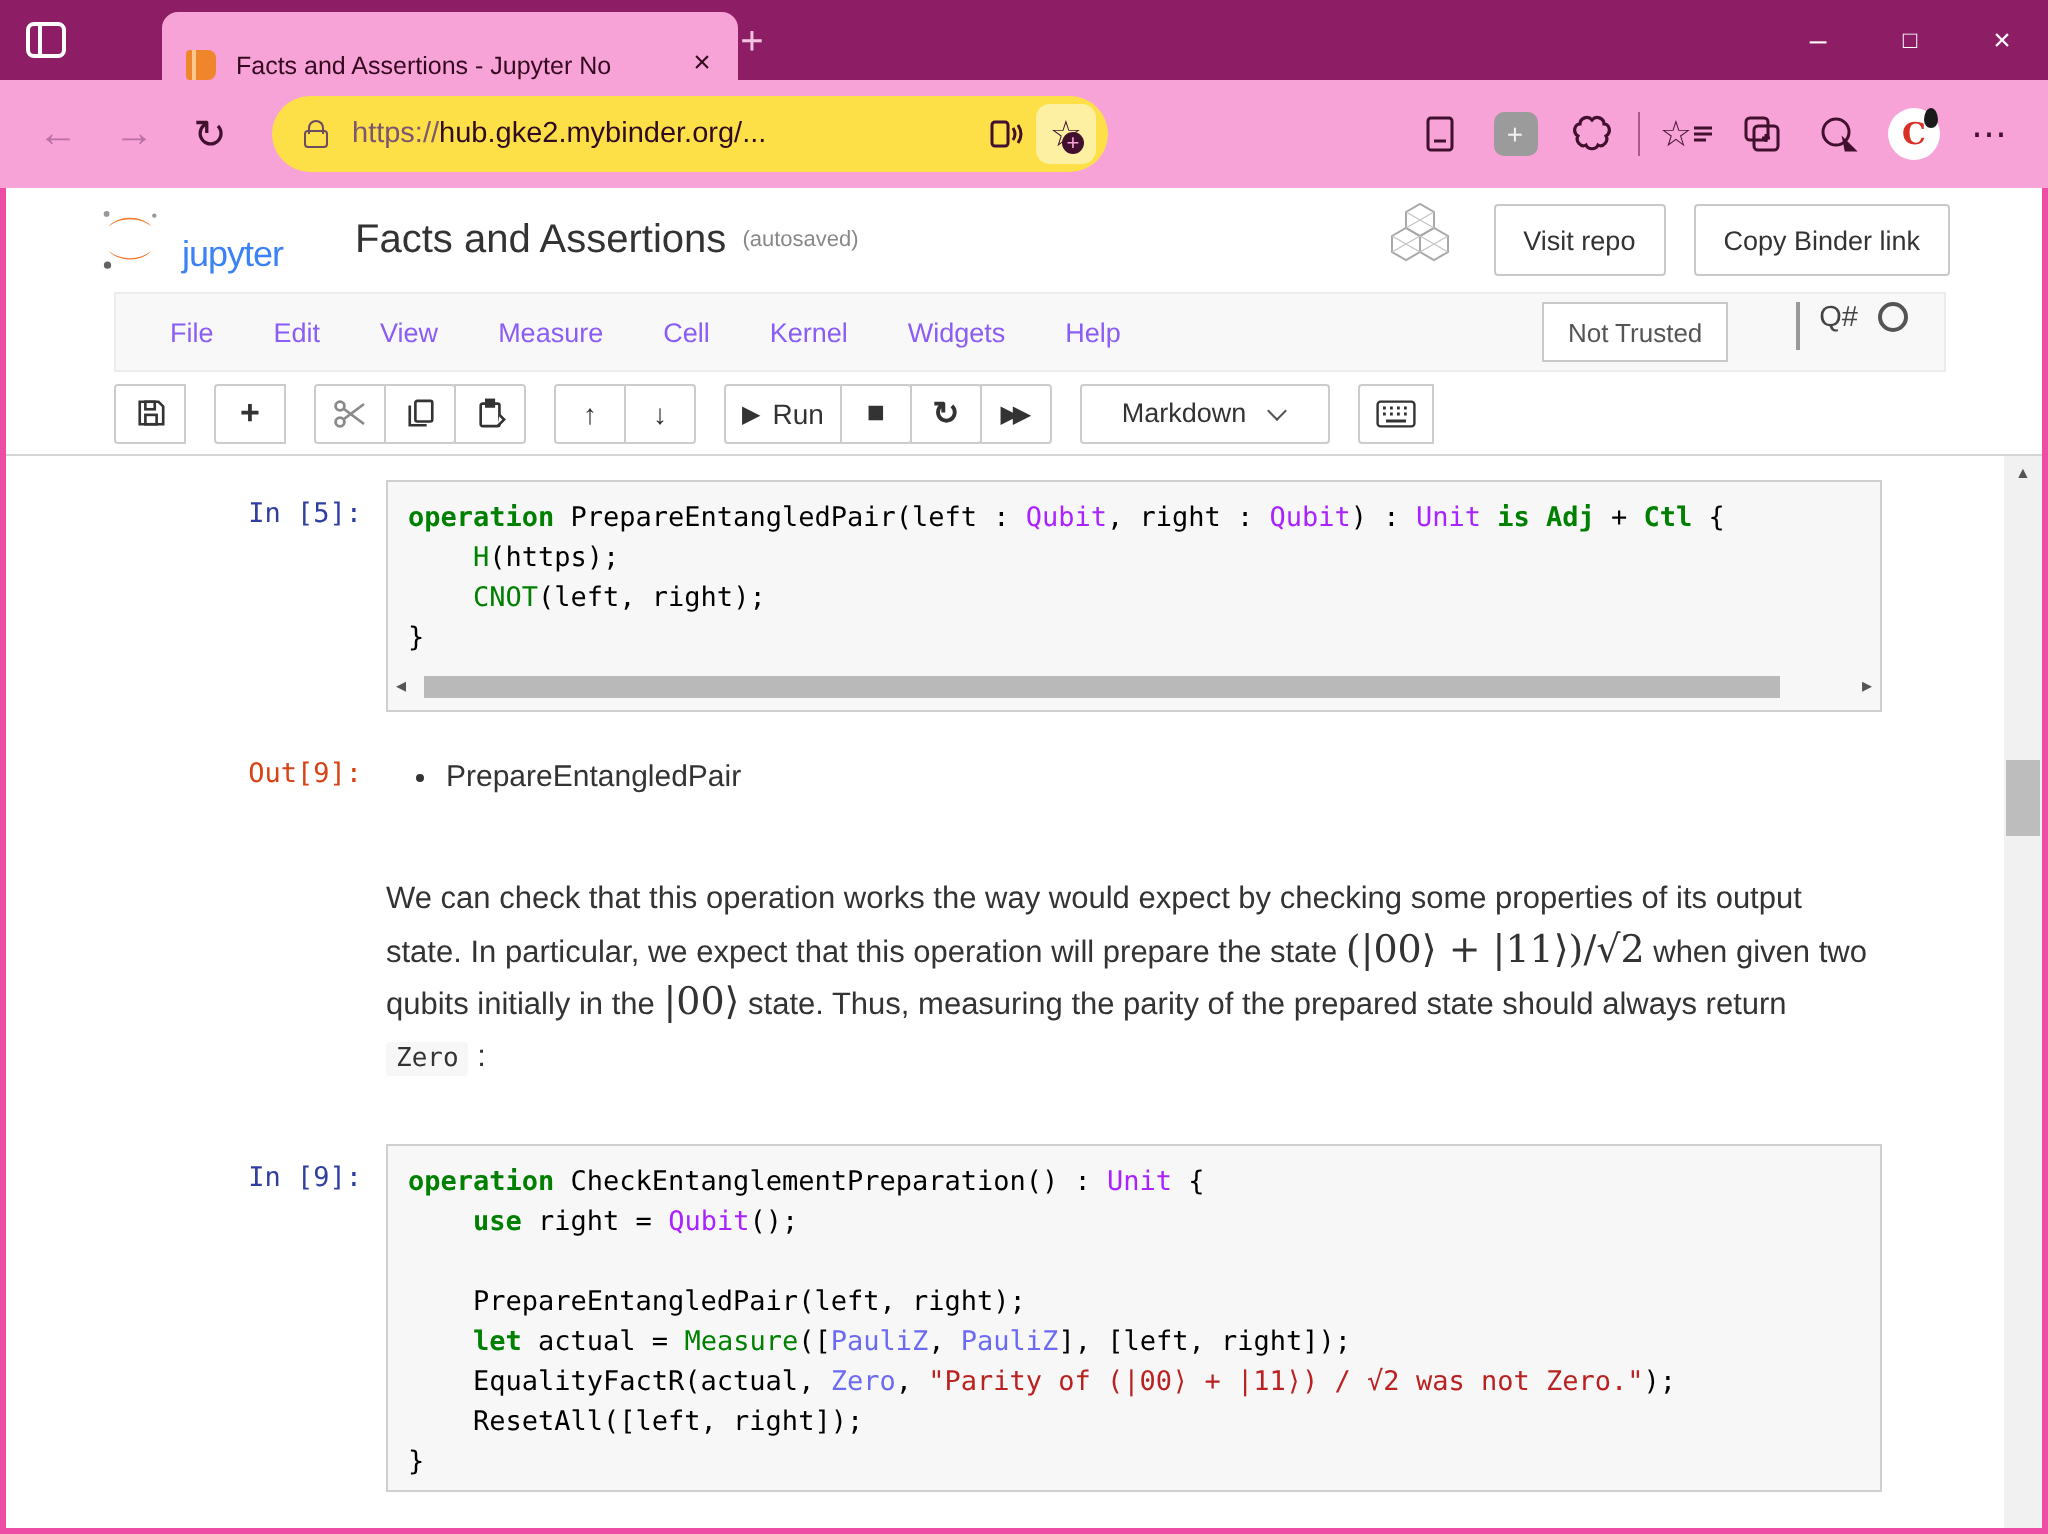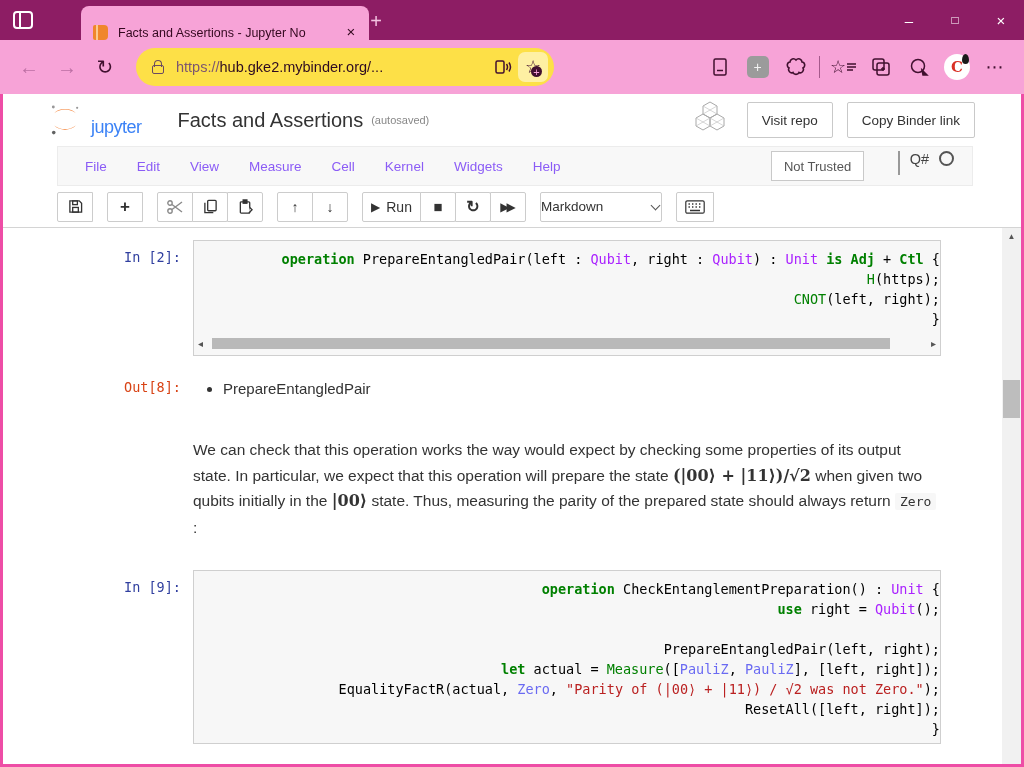--- a/index.html
+++ b/index.html
@@ -80,58 +80,58 @@
   .jp-toolbar { height:42px; display:flex; align-items:center; gap:14px; padding-left:54px;
     border-bottom:1px solid #d4d4d4; flex:0 0 auto; }
   .tgroup { display:flex; }
   .tbtn { height:30px; min-width:36px; background:#fff; border:1px solid #ccc; border-radius:2px;
     color:#333; font-size:14px; display:flex; align-items:center; justify-content:center; padding:0 8px; }
   .tgroup .tbtn + .tbtn { margin-left:-1px; border-radius:0 2px 2px 0; }
   .tgroup .tbtn:first-child { border-radius:2px 0 0 2px; }
   .run-label { margin-left:6px; font-size:14px; color:#333; }
   .ff { letter-spacing:-3px; font-size:12px; padding-right:3px; }
   .celltype { height:30px; min-width:122px; background:#fff; border:1px solid #ccc; border-radius:2px;
-    display:flex; align-items:center; padding:0 0; font-size:13.5px; color:#333; justify-content:space-between; }
+    display:flex; align-items:center; padding:0 20px; font-size:13.5px; color:#333; justify-content:space-between; }
   .chev { width:7px; height:7px; border-right:1.8px solid #555; border-bottom:1.8px solid #555;
     transform:rotate(45deg); margin:-3px 2px 0 12px; }
 
   
   .content { flex:1; position:relative; overflow:hidden; background:#fff; }
   .vscroll { position:absolute; right:0; top:0; bottom:0; width:19px; background:#f1f1f1; }
   .vscroll .arrow { position:absolute; top:4px; left:0; right:0; text-align:center; font-size:8px; color:#555; }
   .vthumb { position:absolute; left:1px; right:1px; top:152px; height:38px; background:#bdbdbd; }
 
   .nb { margin-left:92px; width:846px; padding-top:12px; }
   .row { display:flex; }
   .prompt { flex:0 0 98px; text-align:right; padding-right:12px; padding-top:9px;
     font-family:"DejaVu Sans Mono", monospace; font-size:13.5px; white-space:nowrap; }
   .prompt.in { color:#303f9f; }
   .prompt.out { color:#d84315; }
-  .input-area { flex:1; border:1px solid #cfcfcf; background:#f7f7f7; padding:8px 0 4px 10px; overflow:hidden;text-align:right; }
+  .input-area { flex:1; border:1px solid #cfcfcf; background:#f7f7f7; padding:8px 0 4px 10px; overflow:hidden; }
   .code-line { font-family:"DejaVu Sans Mono", monospace; font-size:13.5px; line-height:20px;
     white-space:pre; min-height:20px; }
   .tok-k { color:#008000; font-weight:bold; }
   .tok-f { color:#008000; }
   .tok-t { color:#aa22ff; }
   .tok-v { color:#6a6af2; }
   .tok-s { color:#ba2121; }
   .tok-p { color:#000; }
   .hscroll { height:14px; margin-top:8px; margin-left:-10px; position:relative; }
   .hthumb { position:absolute; left:18px; right:50px; top:1px; height:11px; background:#b9b9b9; }
   .harrow { position:absolute; top:0; font-size:10px; color:#555; line-height:13px; }
   .harrow.l { left:4px; } .harrow.r { right:4px; }
 
   .out-row { margin-top:14px; }
   .out-content { flex:1; padding-top:9px; }
   .out-content ul { list-style:disc; margin-left:30px; font-size:15px; color:#333; }
   .out-content li { line-height:20px; }
 
   .md { margin-top:36px; }
   .md-body { flex:1; font-size:15.5px; color:#333; line-height:25.5px; max-width:745px; padding-top:2px; }
-  .tok-m { font-family:"DejaVu Serif", serif; font-size:16px;font-weight:bold; }
+  .tok-m { font-family:"DejaVu Serif", serif; font-size:19px; }
   .tok-c { font-family:"DejaVu Sans Mono", monospace; font-size:13px; background:#f7f7f7;
     padding:1px 5px; border-radius:2px; color:#333; }
   .tok-x { }
 
   .cell9 { margin-top:30px; }
 </style>
 </head>
 <body>
 
 <div class="titlebar">
@@ -338,36 +338,36 @@
 
   <div class="content">
     <div class="vscroll">
       <div class="arrow">▲</div>
       <div class="vthumb"></div>
     </div>
 
     <div class="nb">
 
       <div class="row">
-        <div class="prompt in">In [2]:</div>
+        <div class="prompt in">In [5]:</div>
         <div class="input-area">
           <div class="code-line"><span class="tok-k">operation</span><span class="tok-p"> PrepareEntangledPair(left : </span><span class="tok-t">Qubit</span><span class="tok-p">, right : </span><span class="tok-t">Qubit</span><span class="tok-p">) : </span><span class="tok-t">Unit</span><span class="tok-p"> </span><span class="tok-k">is</span><span class="tok-p"> </span><span class="tok-k">Adj</span><span class="tok-p"> + </span><span class="tok-k">Ctl</span><span class="tok-p"> {</span></div>
           <div class="code-line"><span class="tok-p">    </span><span class="tok-f">H</span><span class="tok-p">(https);</span></div>
           <div class="code-line"><span class="tok-p">    </span><span class="tok-f">CNOT</span><span class="tok-p">(left, right);</span></div>
           <div class="code-line"><span class="tok-p">}</span></div>
           <div class="hscroll">
             <span class="harrow l">◂</span>
             <div class="hthumb"></div>
             <span class="harrow r">▸</span>
           </div>
         </div>
       </div>
 
       <div class="row out-row">
-        <div class="prompt out">Out[8]:</div>
+        <div class="prompt out">Out[9]:</div>
         <div class="out-content">
           <ul>
               <li>PrepareEntangledPair</li>
             </ul>
         </div>
       </div>
 
       <div class="row md">
         <div class="prompt"></div>
         <div class="md-body"><span class="tok-x">We can check that this operation works the way would expect by checking some properties of its output state. In particular, we expect that this operation will prepare the state </span><span class="tok-m">(|00⟩ + |11⟩)/√2</span><span class="tok-x"> when given two qubits initially in the </span><span class="tok-m">|00⟩</span><span class="tok-x"> state. Thus, measuring the parity of the prepared state should always return </span><span class="tok-c">Zero</span><span class="tok-x"> :</span></div>

